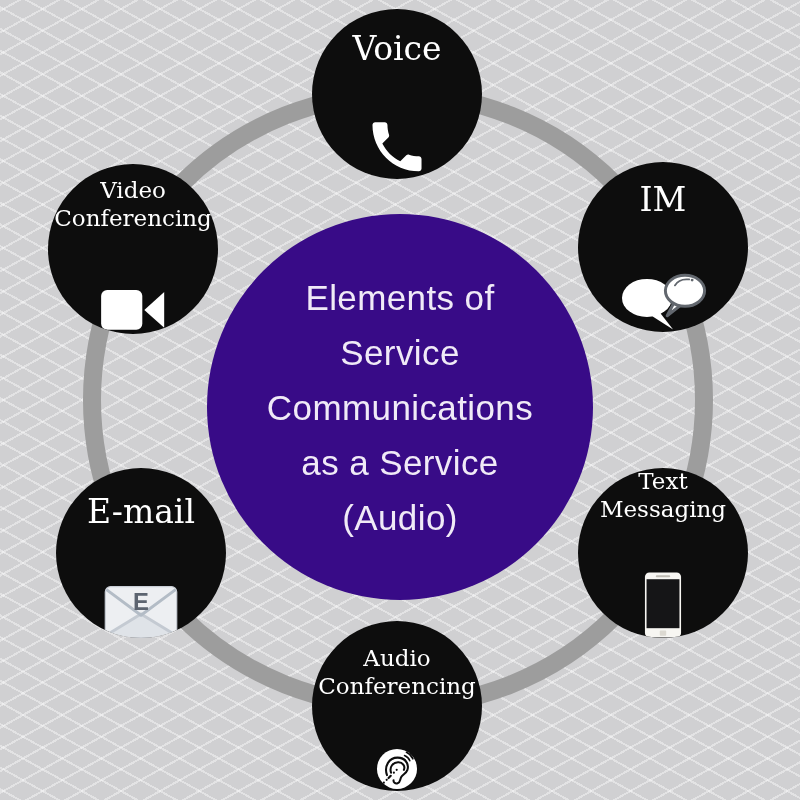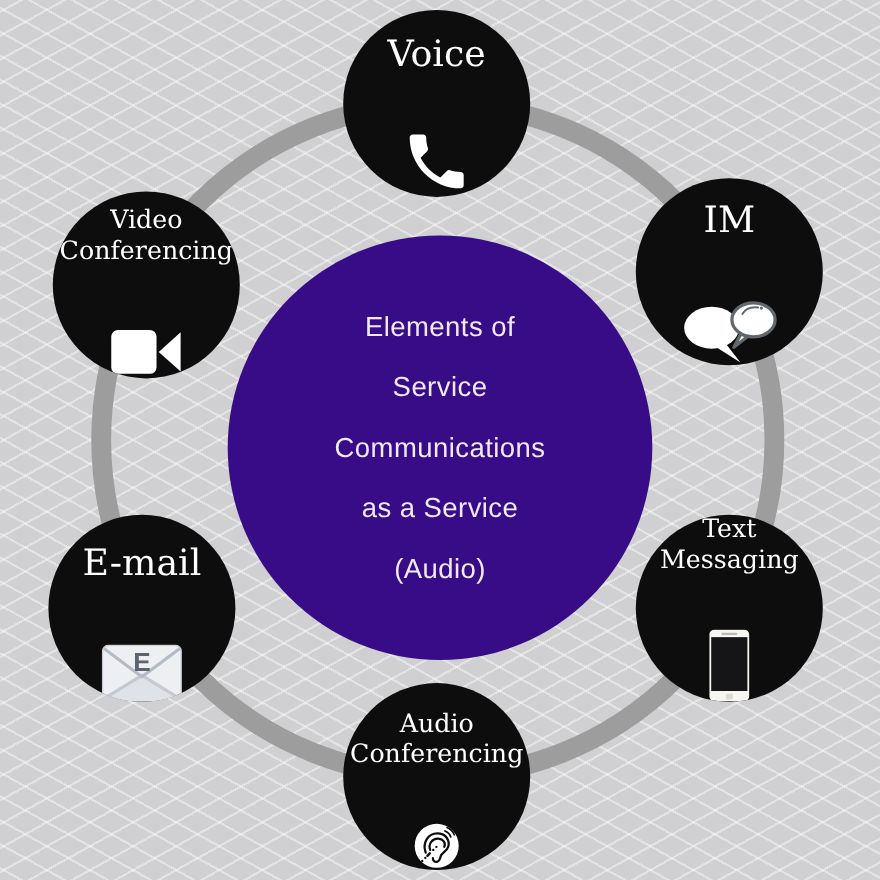--- a/index.html
+++ b/index.html
@@ -31,33 +31,33 @@
   .node-voice svg{ margin-top:0px; }
   .node-im{ left:578px; top:162px; }
   .node-im .label{ margin-top:18px; }
   .node-im svg{ margin-top:2px; }
   .node-text{ left:578px; top:468px; }
   .node-text .label{ }
   .node-text svg{ margin-top:4px; }
   .node-audio{ left:312px; top:621px; }
   .node-audio .label{ margin-top:24px; }
   .node-audio svg{ margin-top:2px; }
-  .node-email{ left:44px; top:468px; }
+  .node-email{ left:56px; top:468px; }
   .node-email .label{ margin-top:24px; }
   .node-email svg{ margin-top:9px; }
-  .node-video{ left:48px; top:174px; }
+  .node-video{ left:48px; top:164px; }
   .node-video .label{ margin-top:13px; }
   .node-video svg{ margin-top:9px; }
   .center-circle{
     position:absolute; left:207px; top:214px; width:386px; height:386px;
     border-radius:50%; background:#380b87; z-index:3;
     display:flex; flex-direction:column; justify-content:center; align-items:center;
   }
   .center-line{
-    color:#f0eaf7; font-size:25px; line-height:55px; letter-spacing:0.4px;
+    color:#f0eaf7; font-size:35px; line-height:55px; letter-spacing:0.4px;
     text-align:left; font-family:"Liberation Sans", sans-serif;
   }
 </style>
 </head>
 <body>
 
 <div class="ring"></div>
 
 <div class="node node-voice">
   <div class="label label-big">Voice</div>

